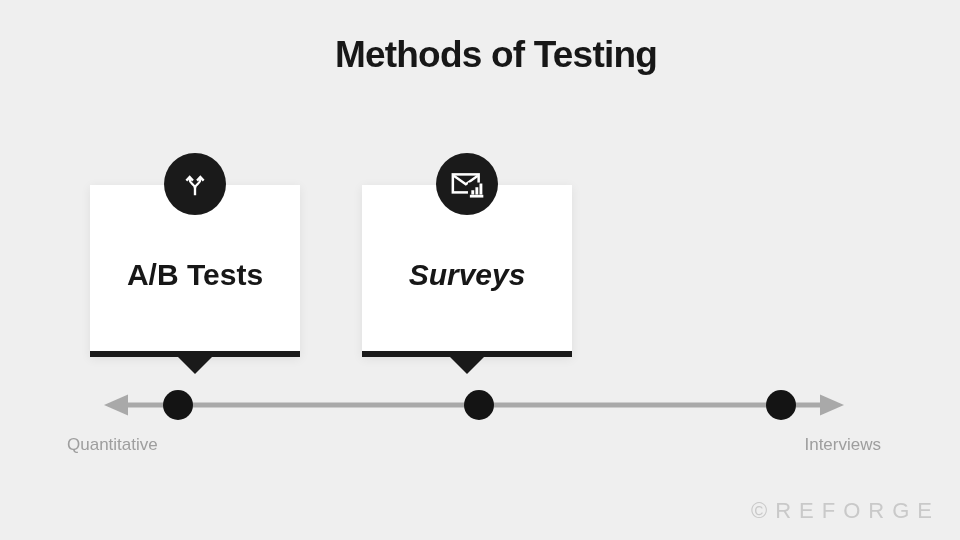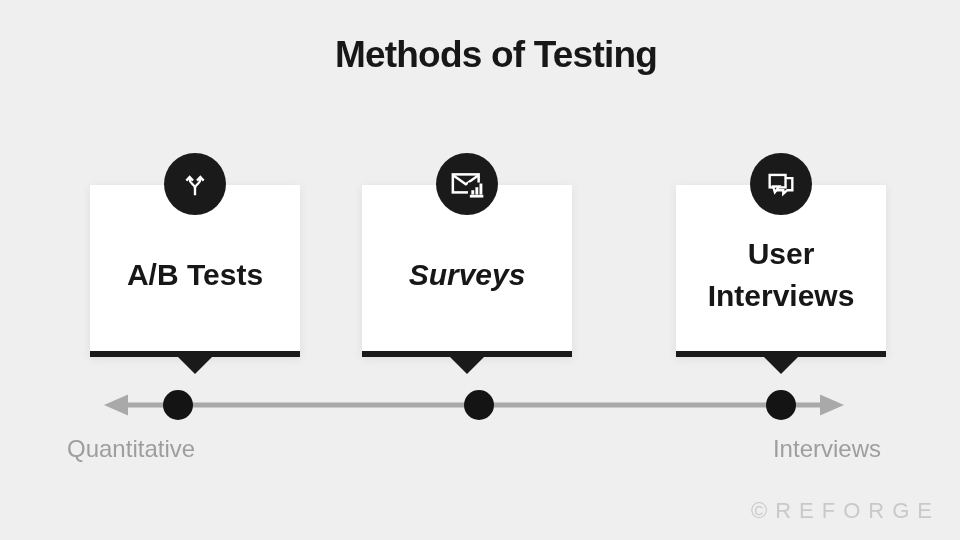--- a/index.html
+++ b/index.html
@@ -82,21 +82,21 @@
   }
   .axis-svg {
     position: absolute;
     left: 0; top: 390px;
     width: 960px; height: 30px;
     display: block;
   }
   .axis-label {
     position: absolute;
     top: 435px;
-    font-size: 24px;
+    font-size: 17px;
     color: #9e9e9e;
     text-align: center;
   }
   .axis-label.left { left: 67px; }
   .axis-label.right { right: 79px; }
   .watermark {
     position: absolute;
     right: 20px;
     top: 498px;
     font-size: 22px;
@@ -136,32 +136,20 @@
         <rect x="18.6" y="20.2" width="2.4" height="3.6" fill="#ffffff" stroke="none"></rect>
         <rect x="22.0" y="17.7" width="2.4" height="6.1" fill="#ffffff" stroke="none"></rect>
         <rect x="25.4" y="14.6" width="2.4" height="9.2" fill="#ffffff" stroke="none"></rect>
       </svg>
     </div>
     <div class="card-label">Surveys</div>
     <div class="card-bar"></div>
     <div class="card-pointer"></div>
   </div>
 
-  <div class="card c3">
-    <div class="icon-circle">
-      <svg class="icon-svg" width="34" height="34" viewBox="0 0 30 30" fill="none" stroke="#ffffff" stroke-width="2.1">
-        <path d="M10 9.8 H25 V20.5 H20.5 L17 23.6 V20.5 H10 Z"></path>
-        <rect x="5" y="7" width="14" height="11" fill="#1a1a1a"></rect>
-        <path d="M8 17.2 L9.6 22.3 L13.4 17.2 Z" fill="#1a1a1a"></path>
-      </svg>
-    </div>
-    <div class="card-label">User Interviews</div>
-    <div class="card-bar"></div>
-    <div class="card-pointer"></div>
-  </div>
 
   <svg class="axis-svg" viewBox="0 0 960 30">
     <line x1="122" y1="15" x2="828" y2="15" stroke="#a9a9a9" stroke-width="5"></line>
     <polygon points="104,15 128,4.5 128,25.5" fill="#a9a9a9"></polygon>
     <polygon points="844,15 820,4.5 820,25.5" fill="#a9a9a9"></polygon>
     <circle cx="178" cy="15" r="15" fill="#141414"></circle>
     <circle cx="479" cy="15" r="15" fill="#141414"></circle>
     <circle cx="781" cy="15" r="15" fill="#141414"></circle>
   </svg>
 

